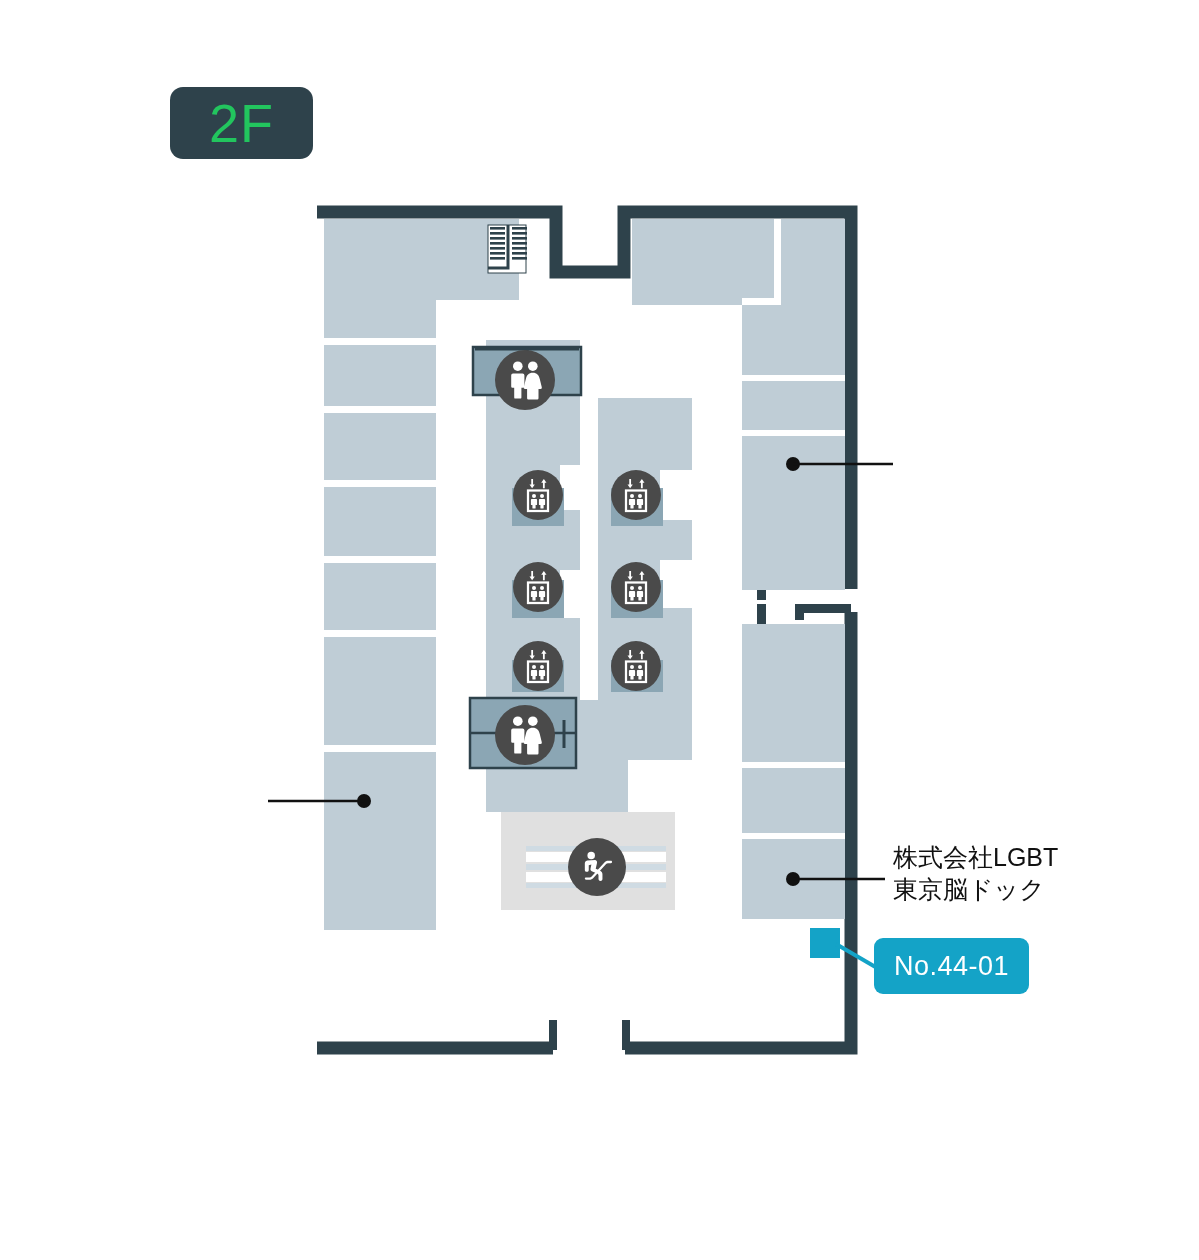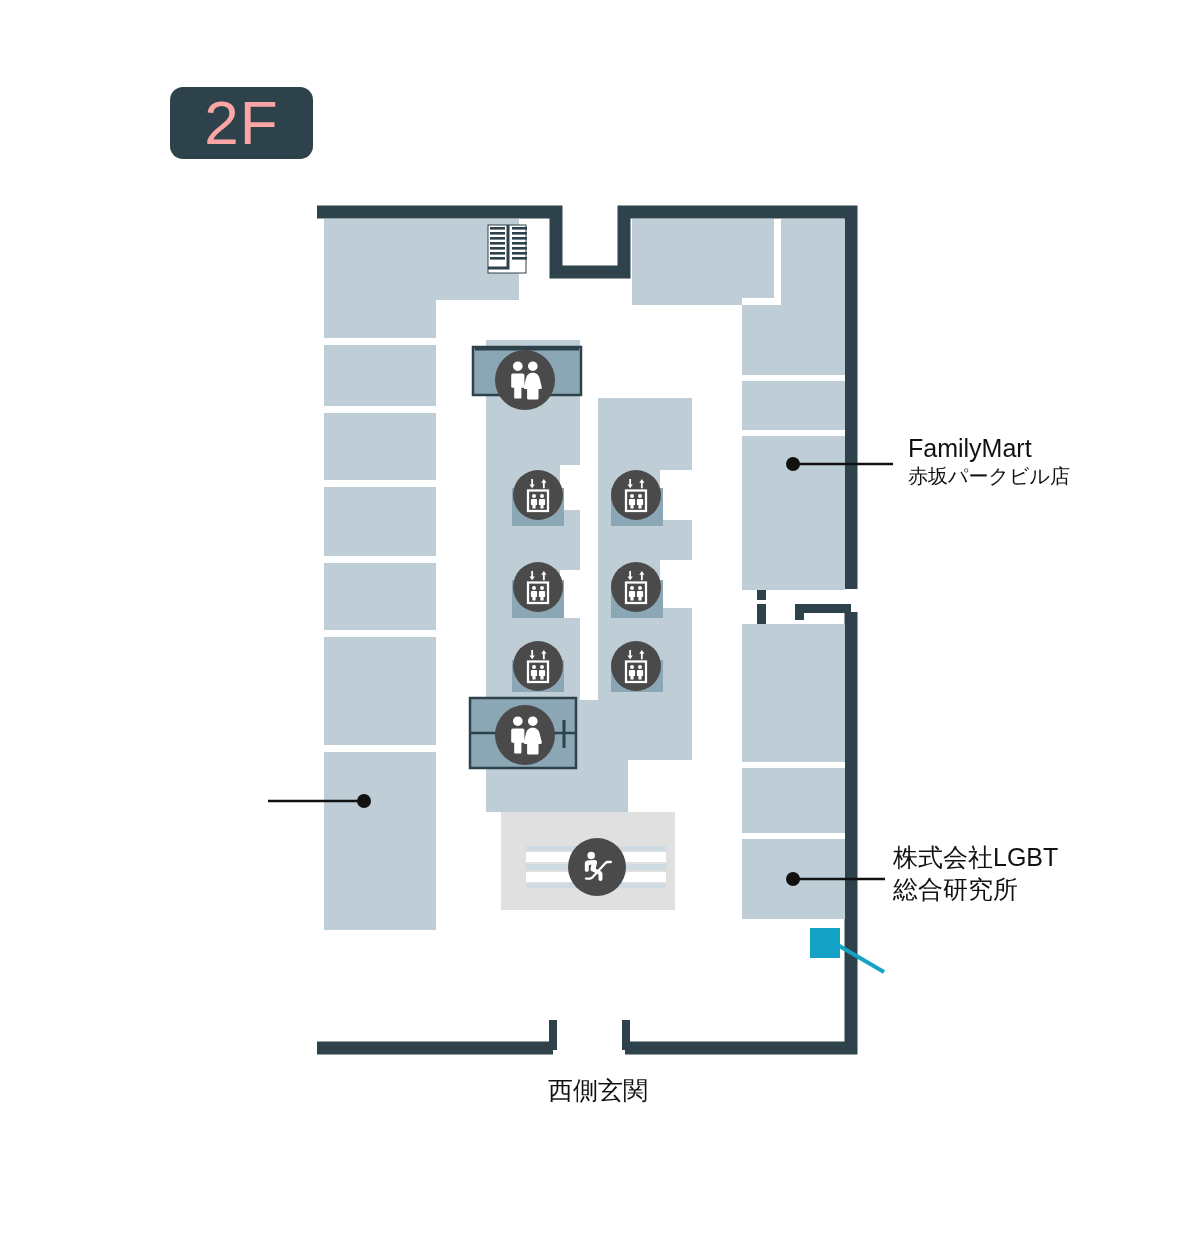--- a/index.html
+++ b/index.html
@@ -26,22 +26,22 @@
     top: 87px;
     width: 143px;
     height: 72px;
     background: #2e424b;
     border-radius: 13px;
     display: flex;
     align-items: center;
     justify-content: center;
   }
   .floor-badge-text {
-    color: #fca5a5;
-    font-size: 62px;
+    color: #22c55e;
+    font-size: 54px;
     font-family: "Liberation Sans", sans-serif;
     font-weight: 400;
     letter-spacing: 1px;
     line-height: 1;
   }
   .label {
     position: absolute;
     font-family: "Liberation Sans", sans-serif;
     color: #111111;
     line-height: 1.28;
@@ -347,27 +347,25 @@
       <line x1="364" y1="801" x2="268" y2="801" stroke="#111111" stroke-width="2.6"></line>
     </g>
 
     <g>
       <circle cx="793" cy="879" r="7" fill="#111111"></circle>
       <line x1="793" y1="879" x2="885" y2="879" stroke="#111111" stroke-width="2.6"></line>
     </g>
 
   </svg>
 
-  <div class="label" id="label-familymart">
-    <span class="big">FamilyMart</span>
-    <span class="small">赤坂パークビル店</span>
-  </div>
 
 
   <div class="label" id="label-lgbt">
     <span class="big">株式会社LGBT</span>
-    <span class="big">総合研究所</span>
+    <span class="big">東京脳ドック</span>
   </div>
 
-  <div class="label" id="label-entrance">西側玄関</div>
-
+
+  <div class="pin-badge">
+    <span class="pin-badge-text">No.44-01</span>
+  </div>
 
 </div>
 
 </body></html>

